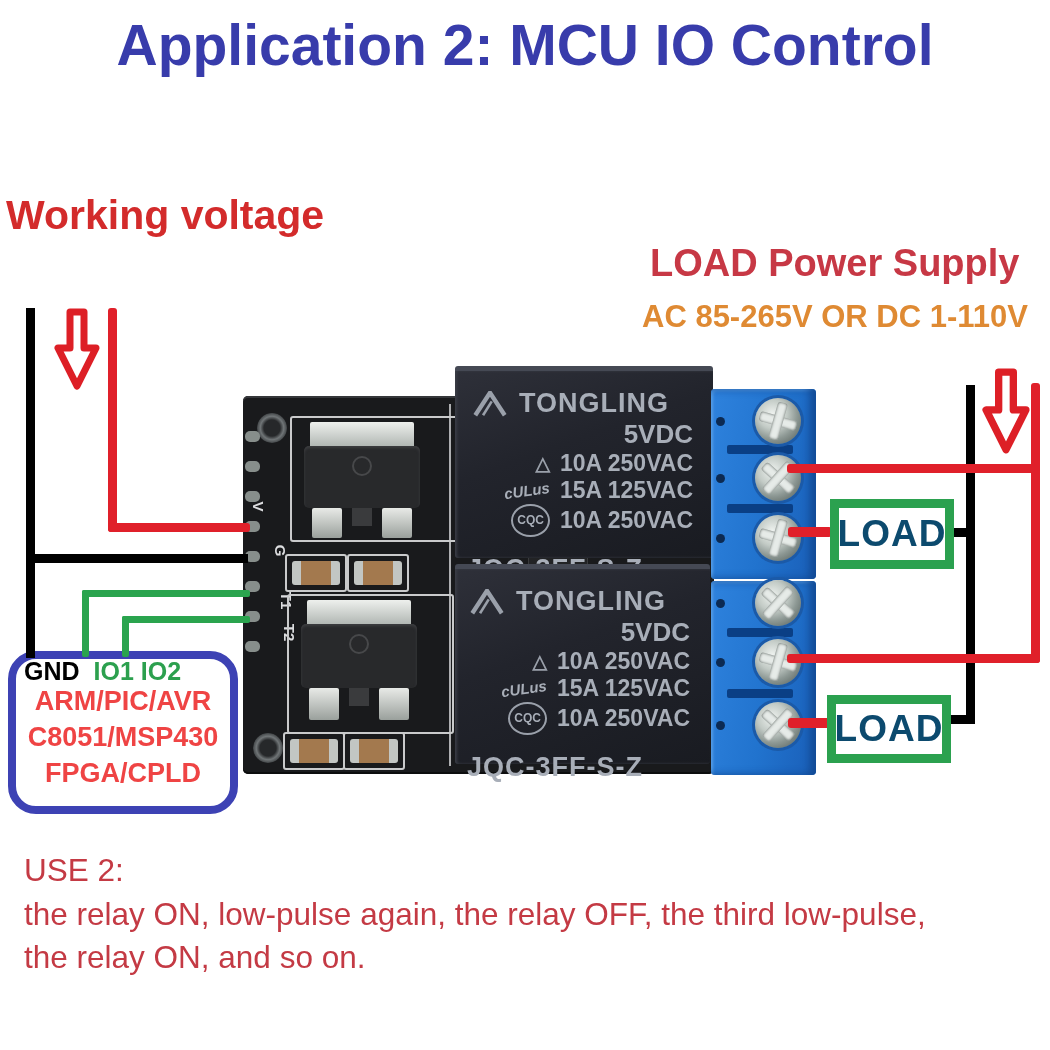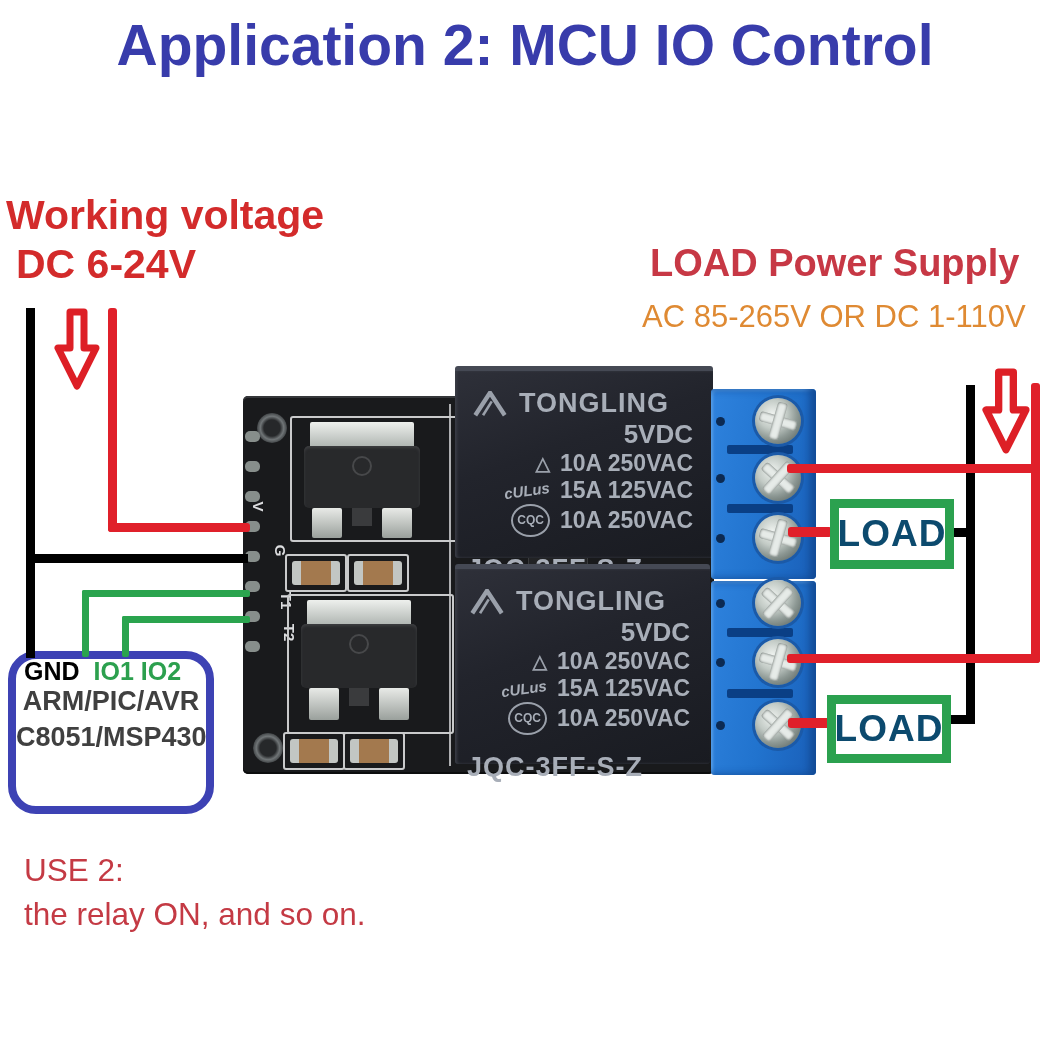--- a/index.html
+++ b/index.html
@@ -5,21 +5,21 @@
   html,body{margin:0;padding:0;background:#fff;}
   .canvas{position:relative;width:1050px;height:1050px;background:#ffffff;overflow:hidden;
           font-family:"Liberation Sans",sans-serif;}
   .abs{position:absolute;}
   
   .title{top:12px;left:0;width:100%;text-align:center;font-size:57px;font-weight:bold;
          color:#383cab;letter-spacing:0px;}
   .wv1{left:6px;top:192px;font-size:41px;font-weight:bold;color:#d32b2b;}
   .wv2{left:16px;top:241px;font-size:41px;font-weight:bold;color:#d32b2b;}
   .lp1{left:650px;top:242px;font-size:38px;font-weight:bold;color:#c73845;}
-  .lp2{left:642px;top:299px;font-size:31px;font-weight:normal;color:#df8a33;}
+  .lp2{left:642px;top:299px;font-size:31px;font-weight:bold;color:#df8a33;}
   
   .wire{position:absolute;z-index:6;}
   .wk{background:#000;}
   .wr{background:#e0202a;border-radius:3px;}
   .wg{background:#2aa44e;border-radius:2px;}
   
   .pcb{left:243px;top:396px;width:471px;height:378px;background:#191a1c;border-radius:5px;
        box-shadow:inset 0 2px 0 #35373a, inset 0 -2px 0 #0c0d0e;z-index:1;}
   .silkline{position:absolute;left:206px;top:8px;width:2px;height:362px;background:#c9cacb;opacity:.85;}
   .hole{position:absolute;width:30px;height:30px;border-radius:50%;
@@ -70,40 +70,39 @@
   .screw:nth-of-type(odd) .cross{transform:rotate(16deg);}
   .screw:nth-of-type(even) .cross{transform:rotate(42deg);}
   .slot{position:absolute;background:#e6ebe8;border-radius:3px;box-shadow:inset 0 0 3px #4a534f;}
   .slot.h{left:4px;top:18px;width:38px;height:10px;}
   .slot.v{left:18px;top:4px;width:10px;height:38px;}
   
   .loadbox{position:absolute;border:9px solid #2ba14f;background:#fff;z-index:7;
            display:flex;align-items:center;justify-content:center;
            font-size:37px;font-weight:bold;color:#0c4a6e;letter-spacing:1px;}
   
-  .mcubox{left:8px;top:651px;width:206px;height:163px;border:8px solid #3d42b4;border-radius:28px;
+  .mcubox{left:8px;top:651px;width:230px;height:163px;border:8px solid #3d42b4;border-radius:28px;
           background:#fff;z-index:4;box-sizing:border-box;}
   .mcutop{position:absolute;top:-2px;left:8px;display:flex;gap:14px;font-size:25px;font-weight:bold;}
   .gnd{color:#000;}
   .io{color:#2ca04e;}
-  .mculines{position:absolute;top:24px;left:0;width:100%;text-align:center;color:#404040;
+  .mculines{position:absolute;top:24px;left:0;width:100%;text-align:center;color:#ef4444;
             font-size:27px;font-weight:bold;line-height:36px;}
   
   .usage{left:24px;top:849px;font-size:31.5px;color:#c43a44;line-height:43.5px;white-space:nowrap;}
   
   .arrow{position:absolute;z-index:6;}
 </style>
 </head>
 <body>
 
 <div class="canvas">
 
   <div class="abs title">Application 2: MCU IO Control</div>
   <div class="abs wv1">Working voltage</div>
-  <div class="abs wv2">DC 6-24V</div>
   <div class="abs lp1">LOAD Power Supply</div>
   <div class="abs lp2">AC 85-265V OR DC 1-110V</div>
 
   <div class="abs pcb">
     <div class="silkline"></div>
     <div class="hole" style="left:14px;top:17px;"></div>
     <div class="hole" style="left:10px;top:337px;"></div>
 
     <div class="pad" style="top:35px;"></div>
     <div class="pad" style="top:65px;"></div>
@@ -269,20 +268,21 @@
   </div>
 
   <div class="abs mcubox">
     <div class="mcutop">
       <span class="gnd">GND</span>
       <span class="io">IO1 IO2</span>
     </div>
     <div class="mculines">
       <div>ARM/PIC/AVR</div>
       <div>C8051/MSP430</div>
+      <div>FPGA/CPLD</div>
     </div>
   </div>
 
   <div class="wire wk" style="left:26px;top:308px;width:9px;height:350px;"></div>
   <div class="wire wk" style="left:26px;top:554px;width:222px;height:9px;"></div>
   <div class="wire wk" style="left:966px;top:385px;width:9px;height:339px;"></div>
   <div class="wire wk" style="left:950px;top:528px;width:25px;height:9px;"></div>
   <div class="wire wk" style="left:946px;top:715px;width:29px;height:9px;"></div>
 
   <div class="wire wg" style="left:82px;top:590px;width:168px;height:7px;"></div>
@@ -307,16 +307,17 @@
 
   <div class="loadbox" style="left:830px;top:499px;width:124px;height:70px;box-sizing:border-box;">
     <span>LOAD</span>
   </div>
   <div class="loadbox" style="left:827px;top:695px;width:124px;height:68px;box-sizing:border-box;">
     <span>LOAD</span>
   </div>
 
   <div class="abs usage">
     <div>USE 2:</div>
+    <div>the relay ON, low-pulse again, the relay OFF, the third low-pulse,</div>
     <div>the relay ON, and so on.</div>
   </div>
 
 </div>
 
 </body></html>

